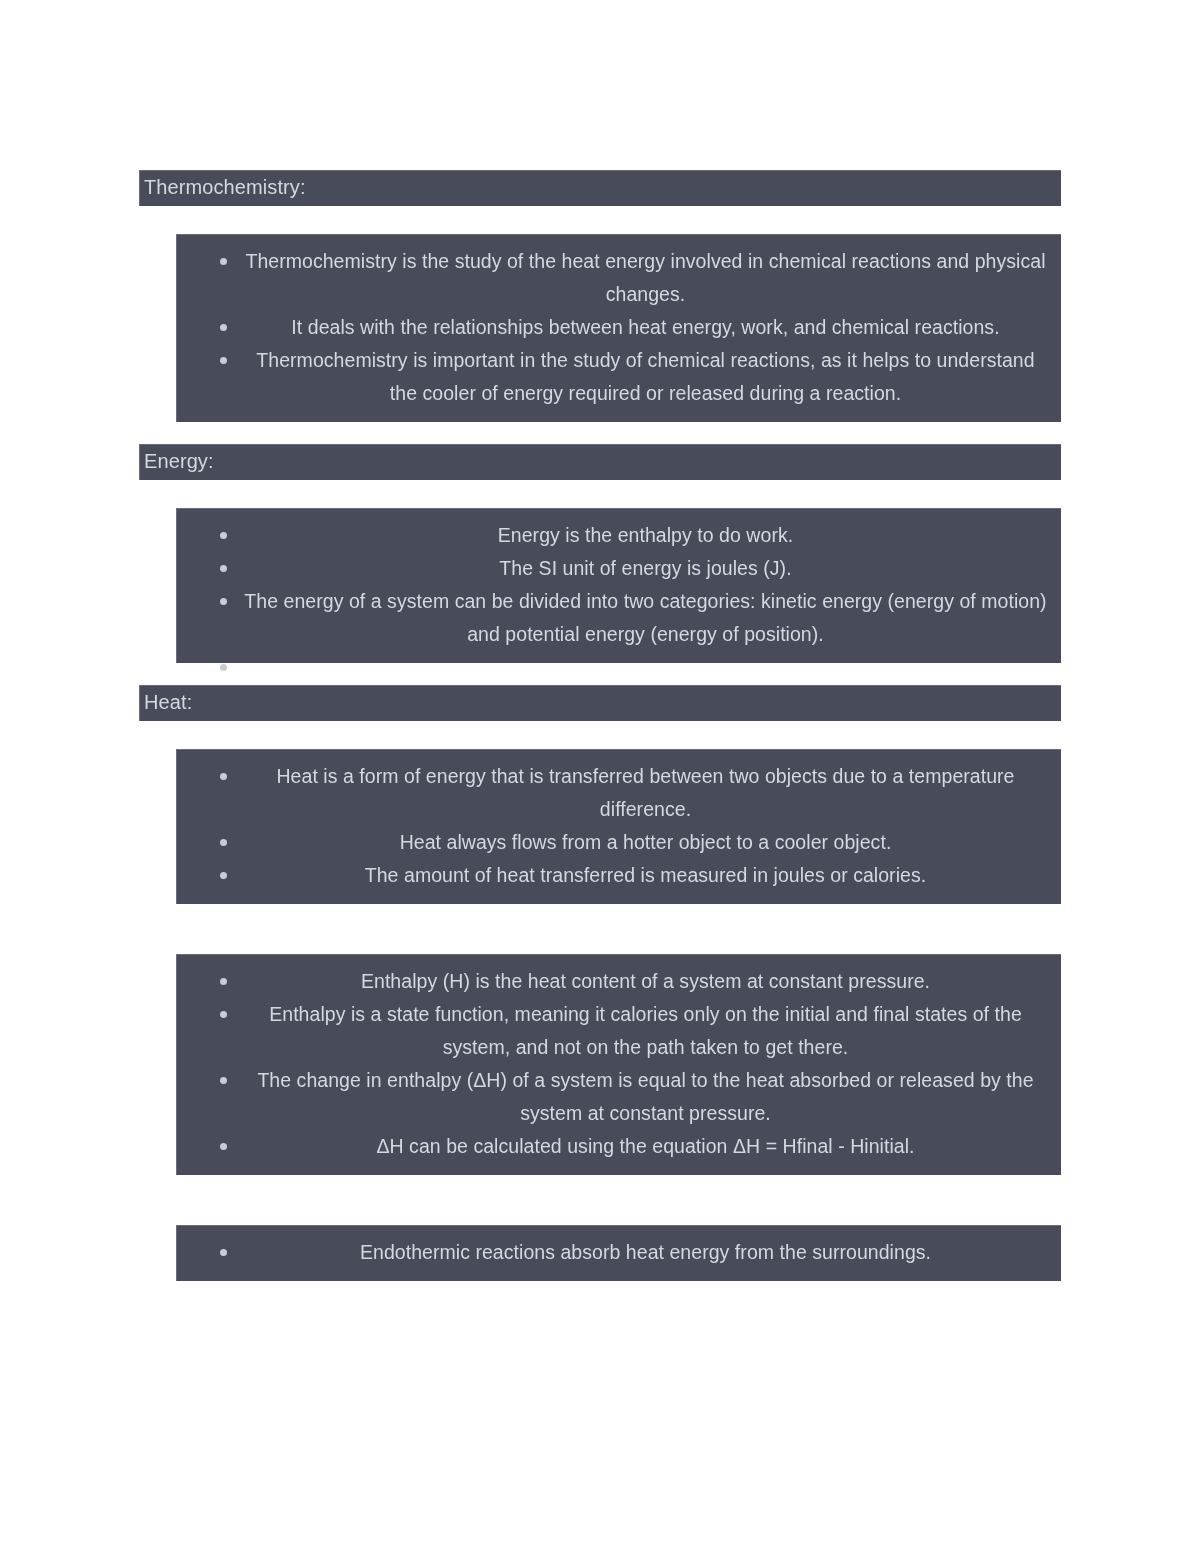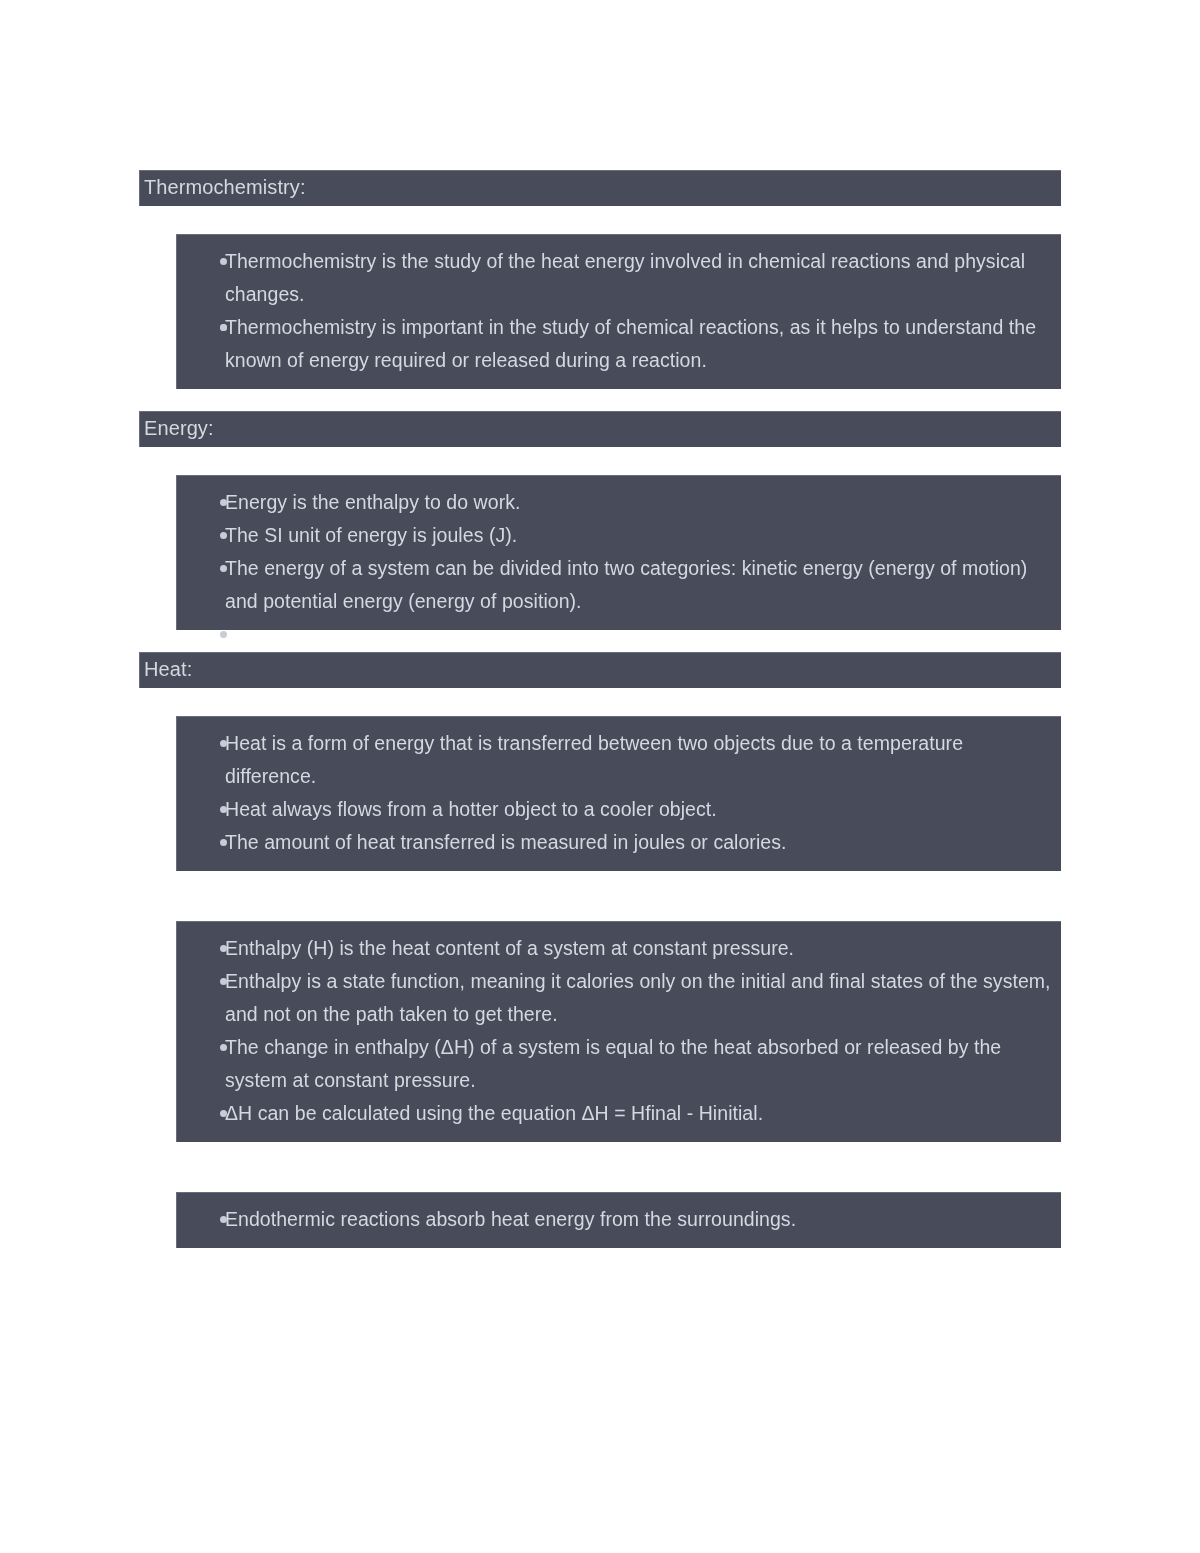--- a/index.html
+++ b/index.html
@@ -55,23 +55,24 @@
   ul.bullets {
     list-style: none;
     margin: 0;
     padding: 0;
   }
   ul.bullets li {
     position: relative;
     color: #d6d8df;
     font-size: 19.5px;
     line-height: 33px;
-    padding-left: 48px;
+    padding-left: 63px;
     padding-right: 2px;
     letter-spacing: 0.05px;
+    text-align: center;
   }
   ul.bullets li .dot {
     position: absolute;
     left: 43px;
     top: 13px;
     width: 7px;
     height: 7px;
     border-radius: 50%;
     background: #c9ccd4;
   }
@@ -83,22 +84,22 @@
 </head>
 <body>
 
 <div class="page">
   <div class="doc" id="doc-root">
       <div class="section-header">Thermochemistry:</div>
       <div class="gap-hdr-to-list"></div>
       <div class="bullet-block">
         <ul class="bullets">
           <li><span class="dot"></span><span>Thermochemistry is the study of the heat energy involved in chemical reactions and physical changes.</span></li>
-          <li><span class="dot"></span></li>
-          <li><span class="dot"></span><span>Thermochemistry is important in the study of chemical reactions, as it helps to understand the known of energy required or released during a reaction.</span></li>
+          <li><span class="dot"></span><span>It deals with the relationships between heat energy, work, and chemical reactions.</span></li>
+          <li><span class="dot"></span><span>Thermochemistry is important in the study of chemical reactions, as it helps to understand the cooler of energy required or released during a reaction.</span></li>
         </ul>
       </div>
       <div class="gap-list-to-hdr"></div>
       <div class="section-header">Energy:</div>
       <div class="gap-hdr-to-list"></div>
       <div class="bullet-block">
         <ul class="bullets">
           <li><span class="dot"></span><span>Energy is the enthalpy to do work.</span></li>
           <li><span class="dot"></span><span>The SI unit of energy is joules (J).</span></li>
           <li><span class="dot"></span><span>The energy of a system can be divided into two categories: kinetic energy (energy of motion) and potential energy (energy of position).</span></li>

